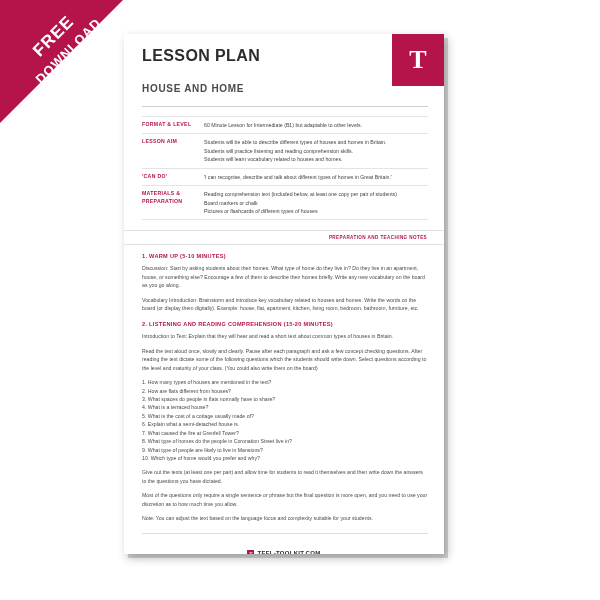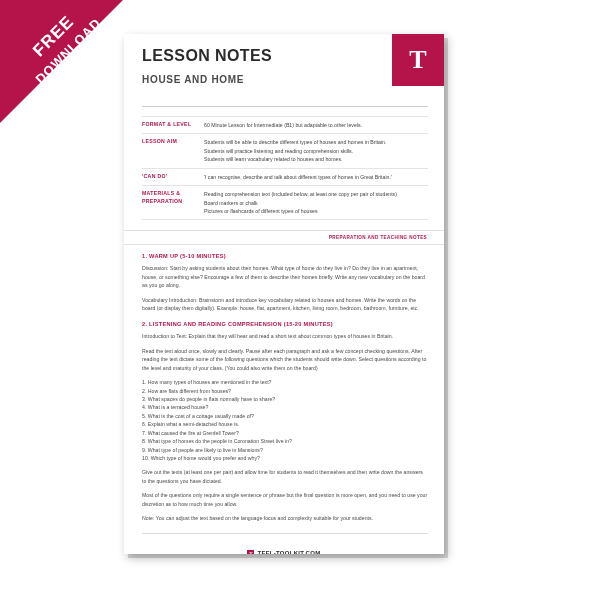--- a/index.html
+++ b/index.html
@@ -81,21 +81,21 @@
     padding: 13px 0 0 18px;
     box-sizing: border-box;
   }
   .doc-title {
     font-size: 16px;
     font-weight: bold;
     color: #2b2b2b;
     letter-spacing: 0.4px;
   }
   .doc-sub {
-    margin-top: 9px;
+    margin-top: 18px;
     font-size: 10px;
     font-weight: bold;
     color: #4a4a4a;
     letter-spacing: 0.7px;
     font-variant: small-caps;
   }
   .logo-box {
     position: absolute;
     right: 0;
     top: 0;
@@ -242,21 +242,21 @@
     <div class="ribbon-text">
       <span class="l1">FREE</span>
       <span class="l2">DOWNLOAD</span>
     </div>
   </div>
 
   <div class="page-shadow"></div>
   <div class="page">
 
     <div class="doc-header">
-      <div class="doc-title">LESSON NOTES</div>
+      <div class="doc-title">LESSON PLAN</div>
       <div class="doc-sub">HOUSE AND HOME</div>
       <div class="logo-box">
         <span class="logo-glyph">T</span>
       </div>
     </div>
     <div class="hdr-rule"></div>
 
     <div class="meta">
       <div class="meta-row">
         <div class="meta-label">Format &amp; Level</div>

